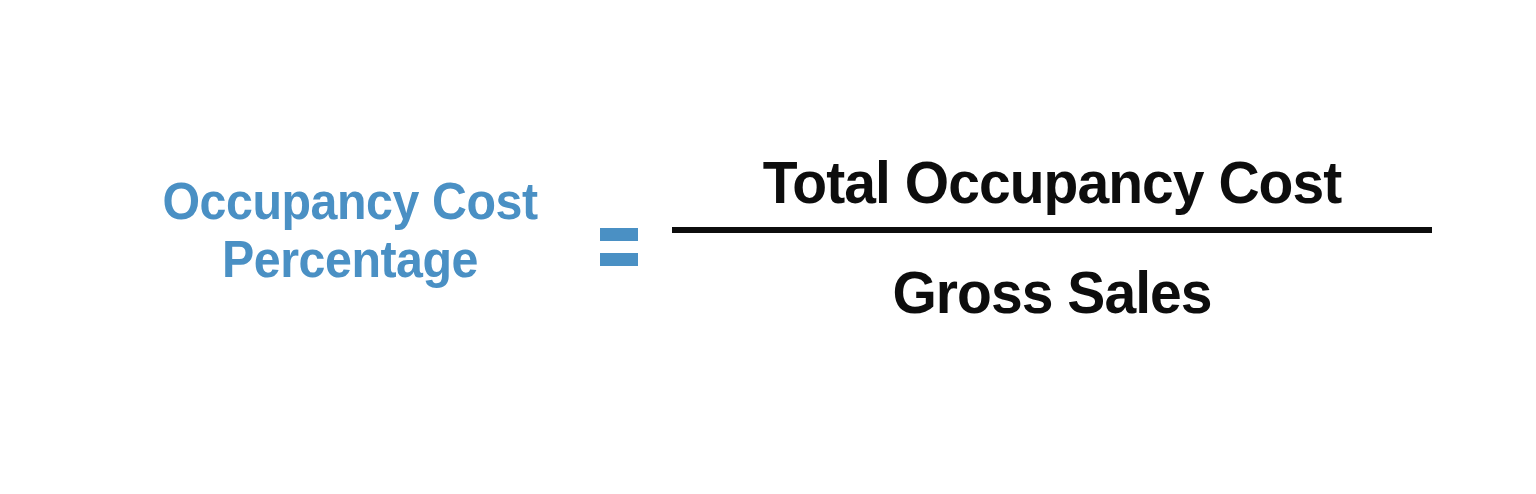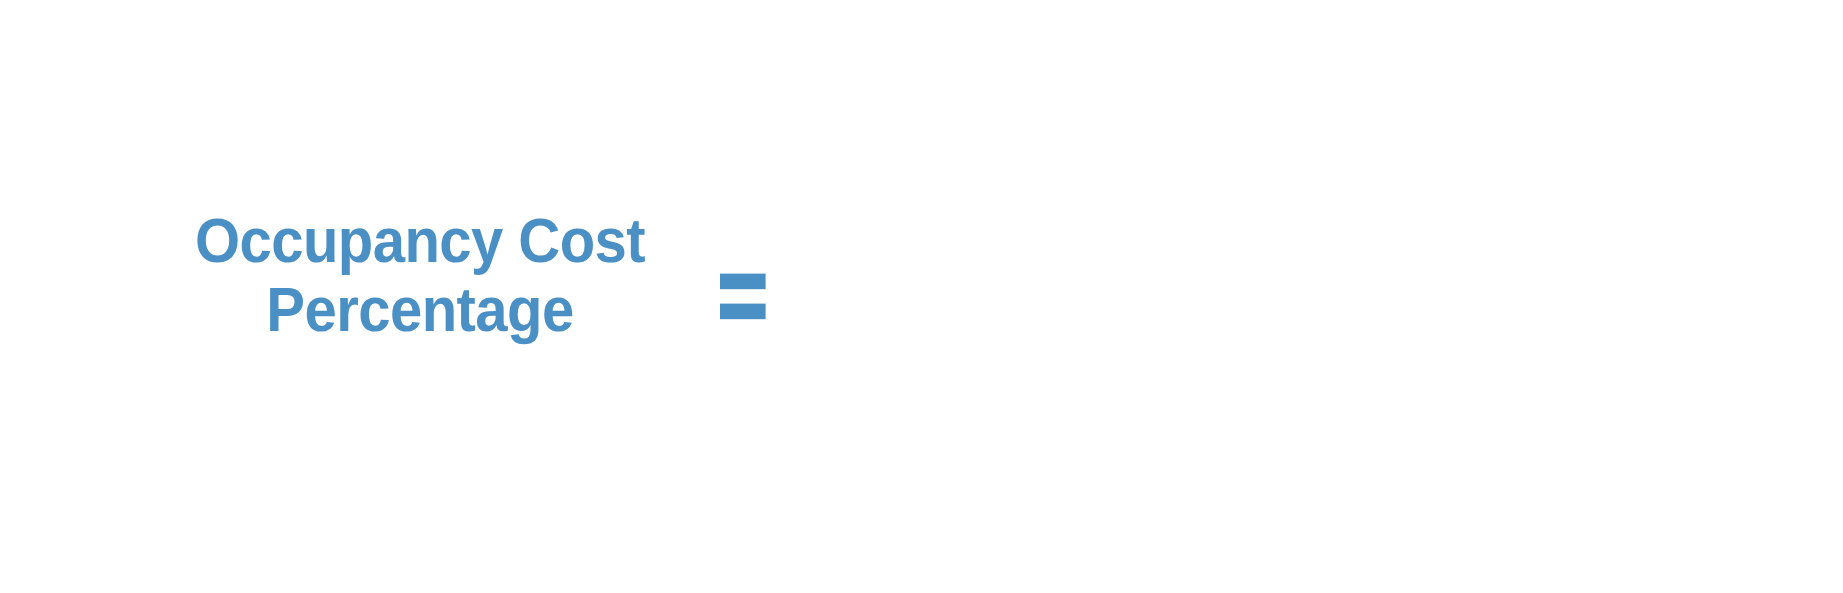--- a/index.html
+++ b/index.html
@@ -95,14 +95,19 @@
   <div class="lhs">
     <span class="line">Occupancy Cost</span>
     <span class="line">Percentage</span>
   </div>
 
   <div class="equals">
     <span class="bar top"></span>
     <span class="bar bottom"></span>
   </div>
 
+  <div class="fraction">
+    <div class="numerator">Total Occupancy Cost</div>
+    <div class="vinculum"></div>
+    <div class="denominator">Gross Sales</div>
+  </div>
 
 </div>
 
 </body></html>

